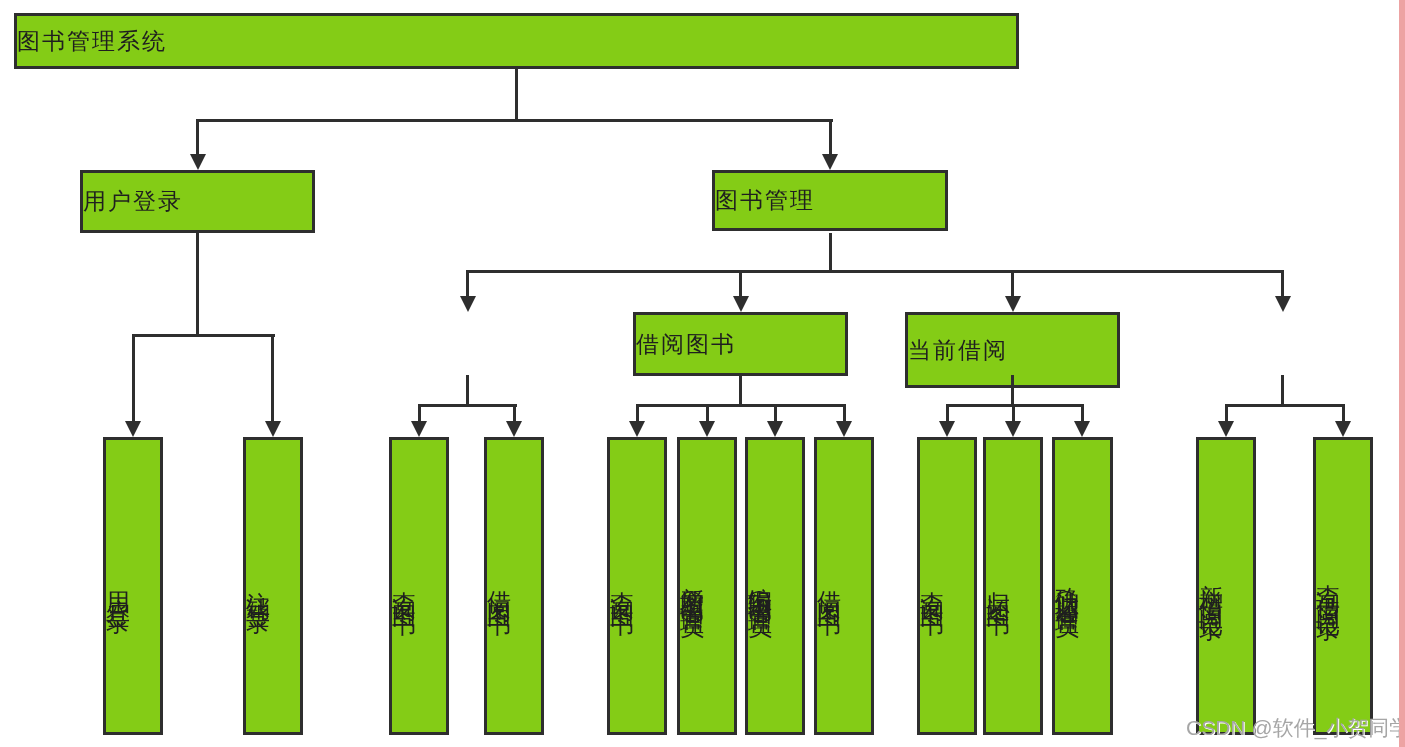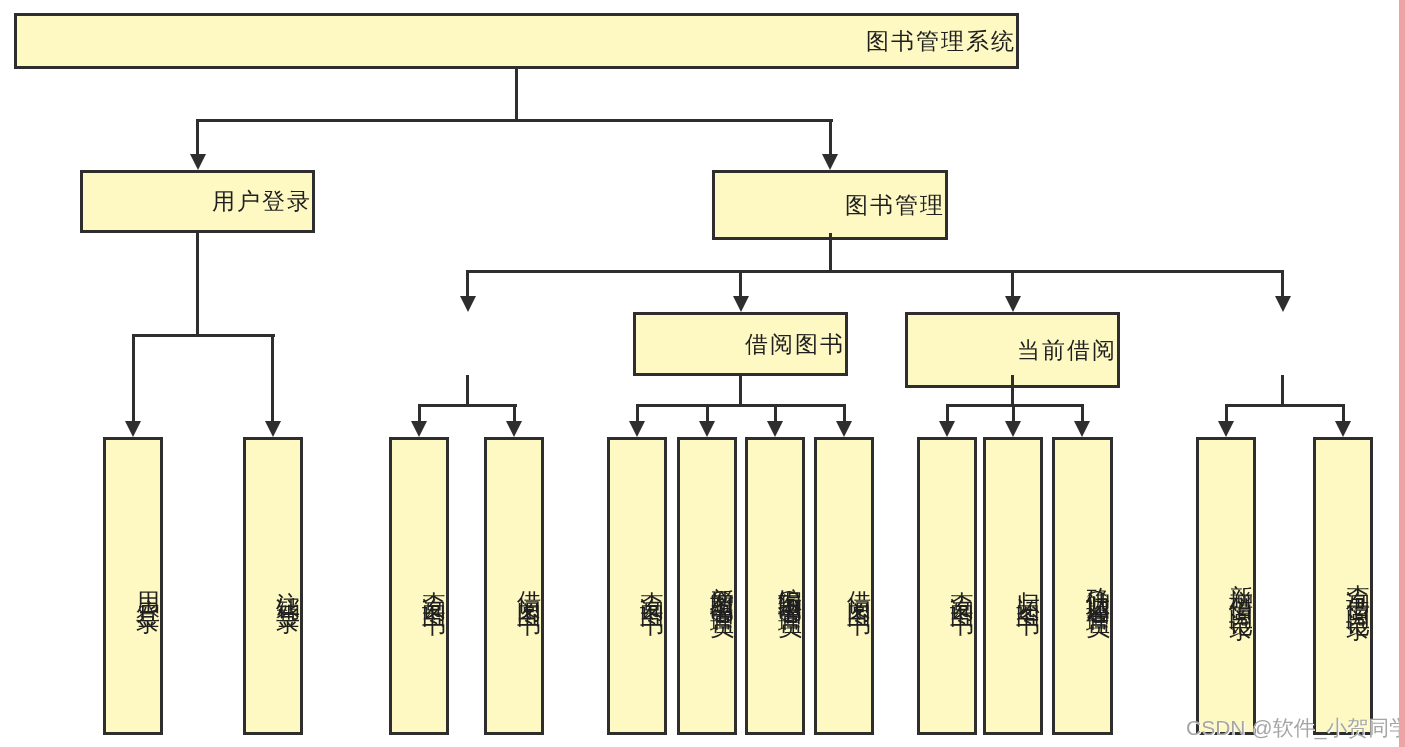--- a/index.html
+++ b/index.html
@@ -7,24 +7,24 @@
     position:relative;
     width:1405px;height:747px;
     background:#ffffff;
     font-family:"Liberation Sans", sans-serif;
     overflow:hidden;
   }
   .box{
     position:absolute;
     box-sizing:border-box;
     border:3px solid #2e2e2e;
-    background:#fef9c3;
+    background:#84cc16;
     display:flex;
     align-items:center;
-    justify-content:flex-end;
+    justify-content:flex-start;
     color:#1f1f1f;
   }
   .hbox{font-size:23px;letter-spacing:2px;}
   .vbox span{
     writing-mode:vertical-rl;
     text-orientation:mixed;
     font-size:24px;
     line-height:1;
     letter-spacing:7px;
     white-space:nowrap;
@@ -66,21 +66,21 @@
   <div class="line" style="left:515px;top:68px;width:3px;height:54px"></div>
   <div class="line" style="left:196px;top:119px;width:637px;height:3px"></div>
   <div class="line" style="left:196px;top:119px;width:3px;height:36px"></div>
   <div class="ah" style="left:190px;top:154px"></div>
   <div class="line" style="left:829px;top:119px;width:3px;height:36px"></div>
   <div class="ah" style="left:822px;top:154px"></div>
 
   <div class="box hbox" style="left:80px;top:170px;width:235px;height:63px">
     <span>用户登录</span>
   </div>
-  <div class="box hbox" style="left:712px;top:170px;width:236px;height:70px">
+  <div class="box hbox" style="left:712px;top:170px;width:236px;height:61px">
     <span>图书管理</span>
   </div>
 
   <div class="line" style="left:196px;top:233px;width:3px;height:103px"></div>
   <div class="line" style="left:132px;top:334px;width:143px;height:3px"></div>
   <div class="line" style="left:132px;top:334px;width:3px;height:88px"></div>
   <div class="ah" style="left:125px;top:421px"></div>
   <div class="line" style="left:271px;top:334px;width:3px;height:88px"></div>
   <div class="ah" style="left:265px;top:421px"></div>
 

